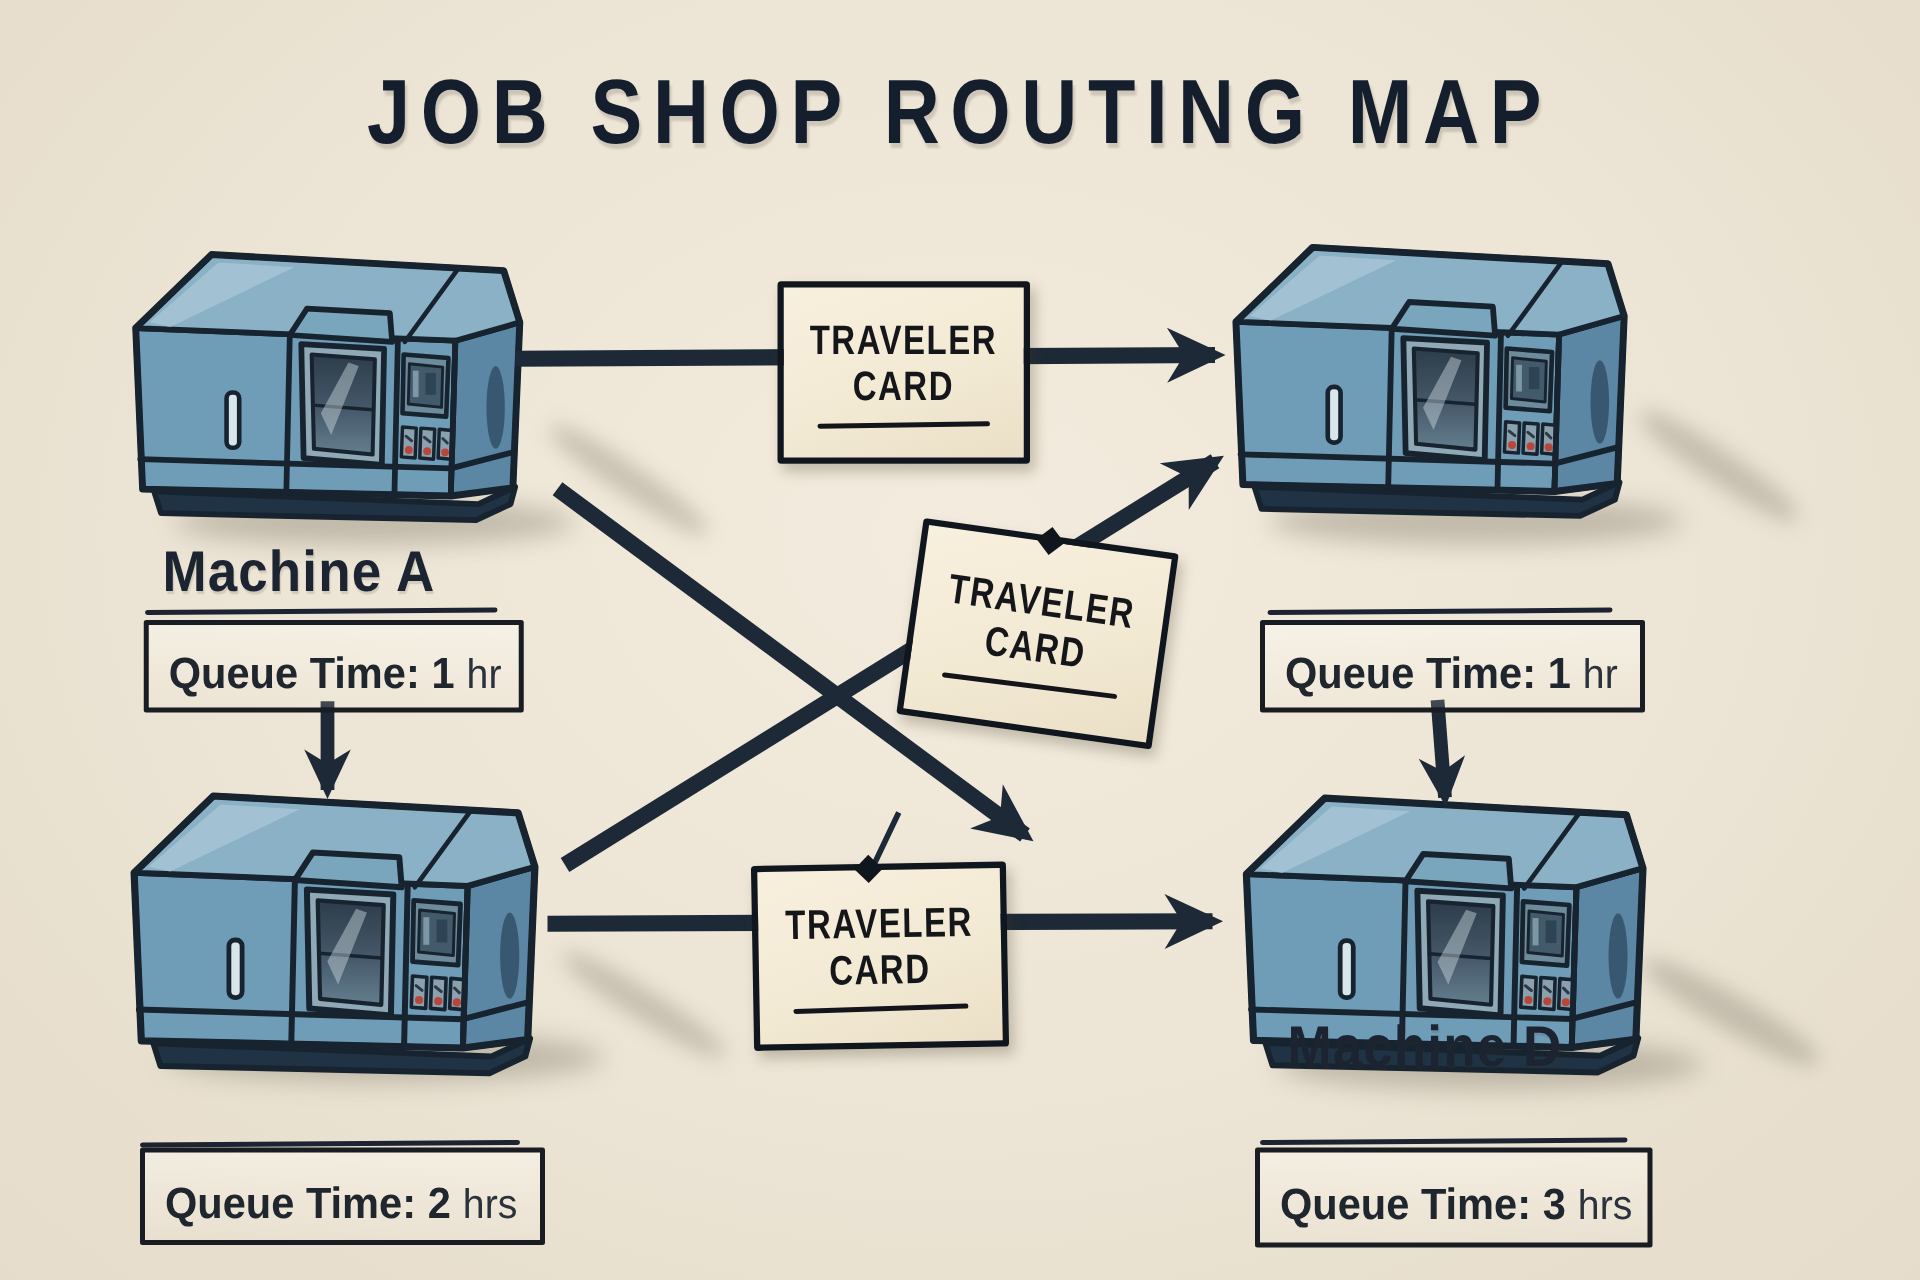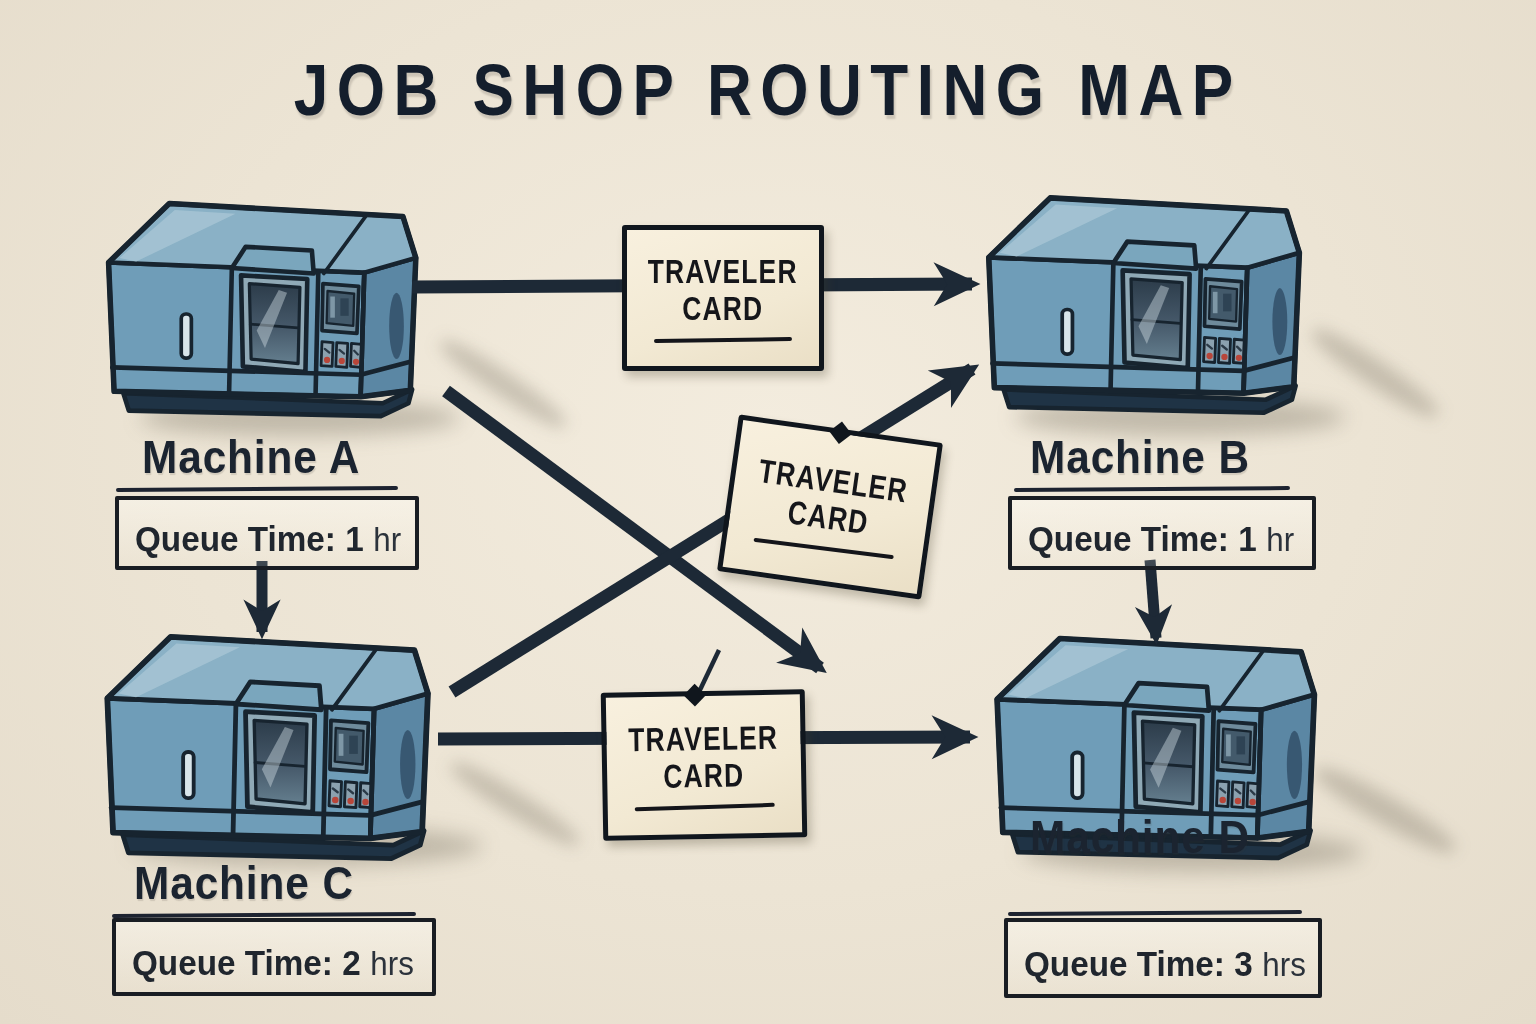--- a/index.html
+++ b/index.html
@@ -59,21 +59,21 @@
   .pin{position:absolute;top:-9px;left:50%;margin-left:-8px;width:16px;height:16px;
     background:#10161d;transform:rotate(45deg);}
   .pin-bot{left:46%;}
   
   .m-name{position:absolute;z-index:5;color:#1b2430;}
   .m-name .nm{display:inline-block;font-size:46px;font-weight:700;letter-spacing:1px;
     transform:scaleX(.92);transform-origin:left center;white-space:nowrap;
     text-shadow:1px 2px 1px rgba(60,55,50,.15);}
   .name-underline{position:absolute;height:4px;background:#1d2330;border-radius:3px;
     transform:rotate(-.4deg);z-index:5;}
-  .nm-a{left:142px;top:430px;} .ul-a{left:116px;top:487px;width:282px;}
+  .nm-a{left:130px;top:430px;} .ul-a{left:116px;top:487px;width:282px;}
   .nm-b{left:1030px;top:430px;}.ul-b{left:1014px;top:487px;width:276px;}
   .nm-c{left:134px;top:856px;} .ul-c{left:112px;top:913px;width:304px;}
   .nm-d{left:1030px;top:810px;}.ul-d{left:1008px;top:911px;width:294px;}
   
   .queue-box{
     position:absolute;z-index:5;border:4px solid #191d23;border-radius:2px;
     display:flex;align-items:center;padding:12px 12px 0 16px;
     background:linear-gradient(180deg,rgba(255,253,246,.45),rgba(240,233,218,.15));
     color:#20262e;white-space:nowrap;
   }
@@ -217,28 +217,22 @@
       <span>CARD</span>
     </div>
     <div class="card-underline"></div>
   </div>
 
   <div class="m-name nm-a">
     <span class="nm">Machine A</span>
   </div>
   <div class="name-underline ul-a"></div>
 
-  <div class="m-name nm-b">
-    <span class="nm">Machine B</span>
-  </div>
   <div class="name-underline ul-b"></div>
 
-  <div class="m-name nm-c">
-    <span class="nm">Machine C</span>
-  </div>
   <div class="name-underline ul-c"></div>
 
   <div class="m-name nm-d">
     <span class="nm">Machine D</span>
   </div>
   <div class="name-underline ul-d"></div>
 
   <div class="queue-box qb-a">
     <div class="q-inner">
       <span class="q-label">Queue Time:</span>

